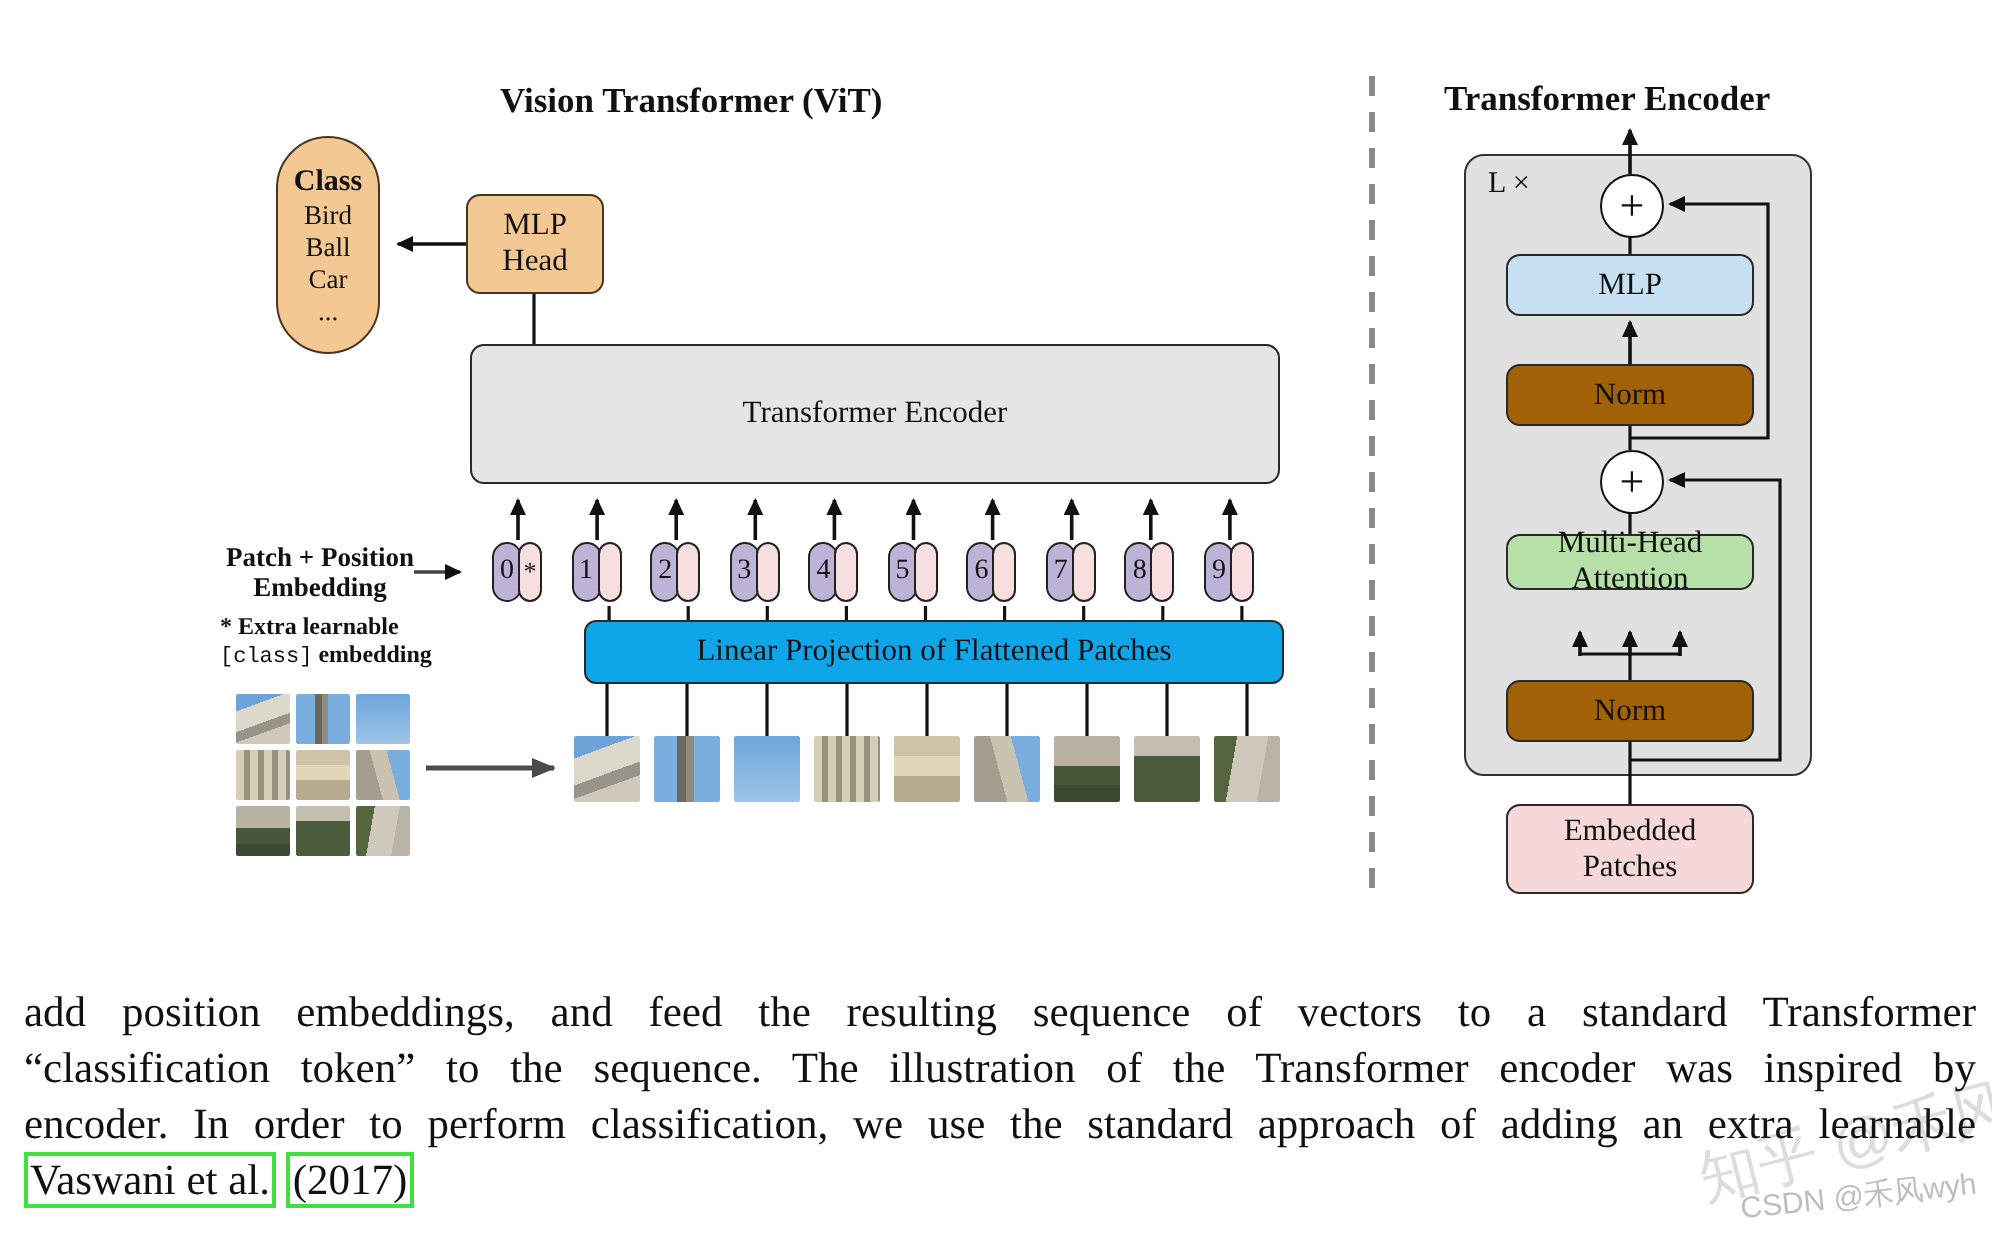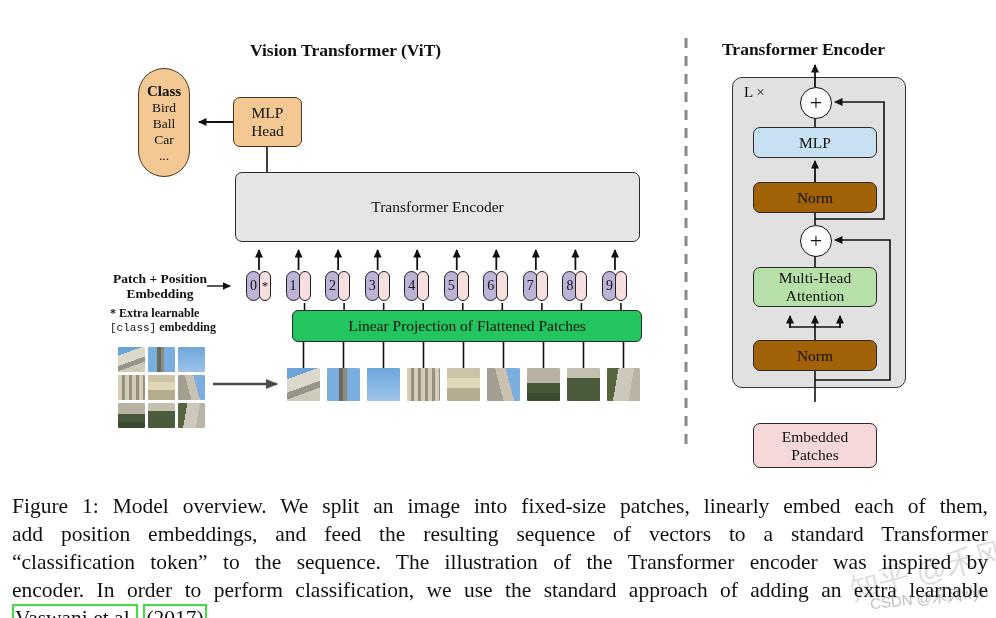--- a/index.html
+++ b/index.html
@@ -11,21 +11,21 @@
        display:flex;flex-direction:column;align-items:center;justify-content:center;
        text-align:center;font-size:15.5px;line-height:18px;z-index:2;}
   .title{position:absolute;font-weight:bold;font-size:17.5px;z-index:2;}
   .capsule{border-radius:26px;background:#F4C893;}
   .orange{background:#F4C893;}
   .graybar{background:#E5E5E5;}
   .graypanel{background:#E1E1E1;border-radius:10px;z-index:0;}
   .blue{background:#C7E1F3;}
   .yellow{background:#a16207;}
   .green{background:#B7E0A8;}
-  .pink{background:#22c55e;}
+  .pink{background:#0ea5e9;}
   .circle{width:30px;height:30px;border-radius:50%;background:#fff;border:1.6px solid #111;
           position:absolute;display:flex;align-items:center;justify-content:center;
           font-size:22px;line-height:22px;z-index:2;}
   svg.overlay{position:absolute;left:0;top:0;z-index:1;}
   .token{position:absolute;display:flex;z-index:2;}
   .tok-num{width:15px;height:30px;background:#BCB3D6;border:1.5px solid #222;border-radius:8px;
            display:flex;align-items:center;justify-content:center;font-size:14px;box-sizing:border-box;}
   .tok-emb{width:12px;height:30px;background:#F7DFE0;border:1.5px solid #222;border-radius:8px;
            margin-left:-2px;display:flex;align-items:center;justify-content:center;font-size:13px;box-sizing:border-box;}
   .patch{position:absolute;z-index:2;border-radius:1px;}
@@ -229,37 +229,36 @@
   </div>
 
   <div class="box yellow" style="left:753px;top:182px;width:124px;height:31px;">
     <div>Norm</div>
   </div>
 
   <div class="circle" style="left:800px;top:225px;">
     <span>+</span>
   </div>
 
-  <div class="box green" style="left:753px;top:267px;width:124px;height:40px;">
+  <div class="box green" style="left:753px;top:267px;width:124px;height:28px;">
     <div>Multi-Head</div>
     <div>Attention</div>
   </div>
 
   <div class="box yellow" style="left:753px;top:340px;width:124px;height:31px;">
     <div>Norm</div>
   </div>
 
-  <div class="box" style="left:753px;top:423px;width:124px;height:45px;background:#F6D8D8;">
+  <div class="box" style="left:753px;top:402px;width:124px;height:45px;background:#F6D8D8;">
     <div>Embedded</div>
     <div>Patches</div>
   </div>
 </div>
 
 <div class="caption">
-  <div class="cap-line">Figure 1: Model overview. We split an image into fixed-size patches, linearly embed each of them,</div>
   <div class="cap-line">add position embeddings, and feed the resulting sequence of vectors to a standard Transformer</div>
   <div class="cap-line">“classification token” to the sequence. The illustration of the Transformer encoder was inspired by</div>
   <div class="cap-line">encoder. In order to perform classification, we use the standard approach of adding an extra learnable</div>
   <div class="cap-last">
     <span class="cite">Vaswani et al.</span>
     <span class="cite">(2017)</span>
   </div>
 </div>
 
 <div class="wm1">知乎 @禾风</div>

